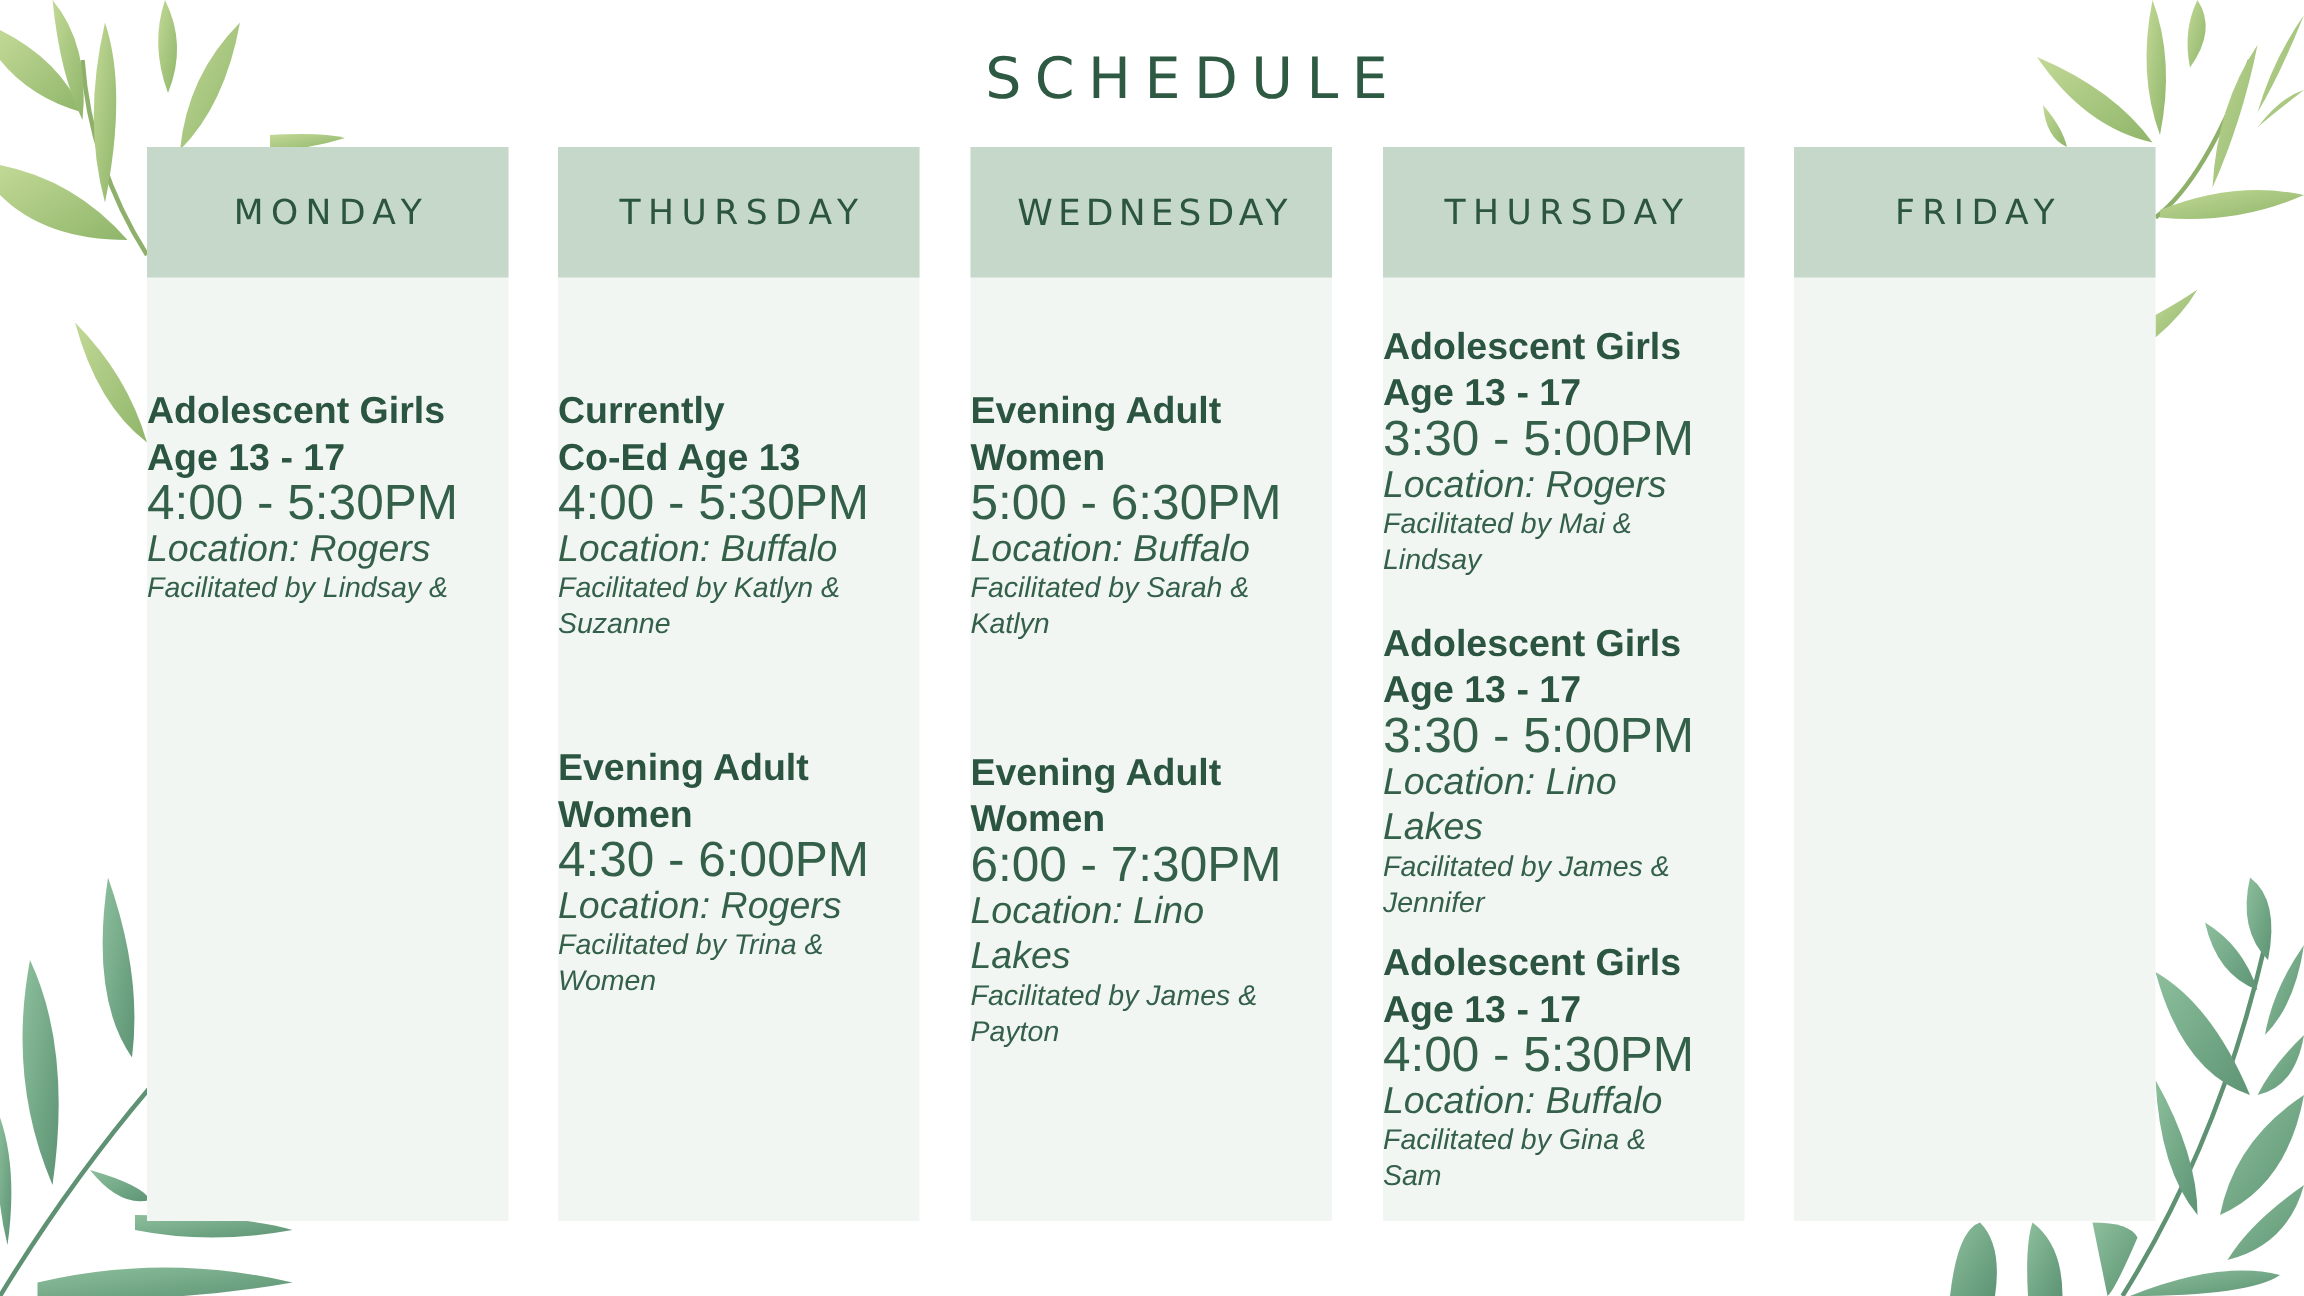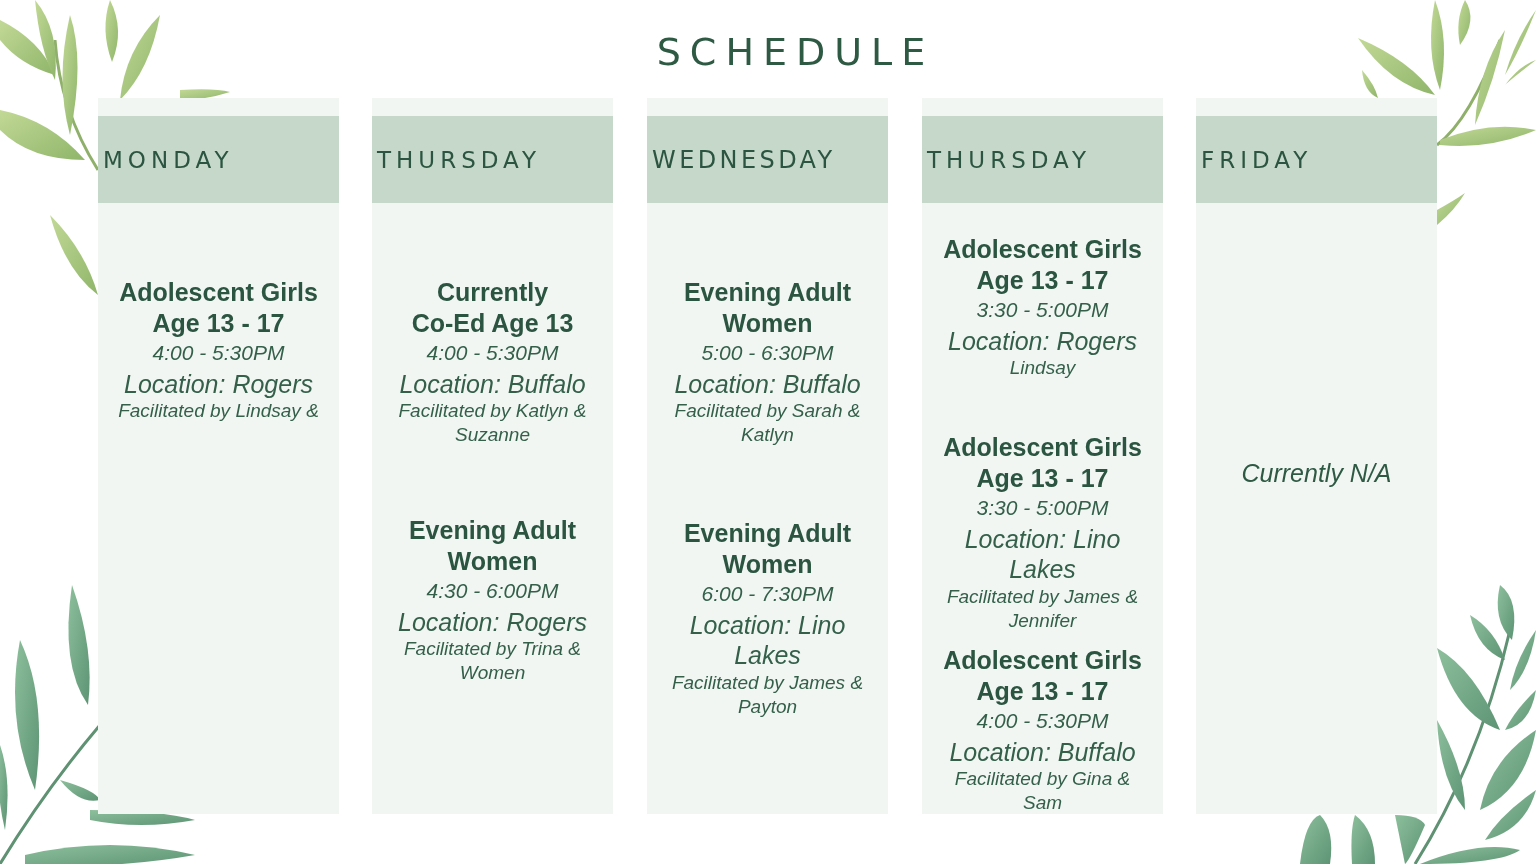--- a/index.html
+++ b/index.html
@@ -15,31 +15,31 @@
     font-family: "DejaVu Sans", sans-serif; font-weight: normal;
     font-size: 38px; letter-spacing: 9px; color: #2e5a44; z-index: 2;
     padding-left: 10px;
     margin-left: 45px;
   }
   .col {
     position: absolute; top: 98px; width: 241px; height: 716px; z-index: 1;
     background: #f1f6f3;
   }
   .col-head {
-    height: 87px; background: #c6d8ca; display: flex; align-items: center;  margin-top: 18px;
+    height: 87px; background: #c6d8ca; display: flex; align-items: center; justify-content: center;
   }
   .col-head span {
     font-family: "DejaVu Sans", sans-serif; font-size: 23px; letter-spacing: 5px;
     color: #2b5540; font-weight: normal; padding-left: 5px; white-space: nowrap;
   }
   .col-head.tight span { letter-spacing: 3.4px; font-size: 24px; }
   .col-body { position: relative; height: 629px; }
-  .session { position: absolute; left: 0; right: 0; text-align: center; color: #2e5a44; }
+  .session { position: absolute; left: 0; right: 0; text-align: left; color: #2e5a44; }
   .s-title { font-weight: bold; font-size: 25px; line-height: 30.5px; color: #2b5540; }
-  .s-time { font-size: 21px; line-height: 30.5px; color: #34604a; font-style: italic; }
+  .s-time { font-size: 33px; line-height: 30.5px; color: #34604a; }
   .s-loc { font-style: italic; font-size: 25px; line-height: 30.5px; color: #34604a; }
   .s-fac { font-style: italic; font-size: 19px; line-height: 24px; color: #34604a; }
   .na { position: absolute; left: 0; right: 0; top: 256px; text-align: center;
         font-style: italic; font-size: 25px; color: #2e5a44; }
 </style>
 </head>
 <body>
 
 <svg class="leaves" width="1536" height="864" viewBox="0 0 1536 864">
   <defs>
@@ -174,20 +174,21 @@
 <div class="col" style="left:922px">
   <div class="col-head">
       <span>THURSDAY</span>
     </div>
   <div class="col-body">
     <div class="session" style="top:31px">
       <div class="s-title">Adolescent Girls</div>
       <div class="s-title">Age 13 - 17</div>
       <div class="s-time">3:30 - 5:00PM</div>
       <div class="s-loc">Location: Rogers</div>
+      <div class="s-fac">Facilitated by Mai &amp;</div>
       <div class="s-fac">Lindsay</div>
     </div>
     <div class="session" style="top:229px">
       <div class="s-title">Adolescent Girls</div>
       <div class="s-title">Age 13 - 17</div>
       <div class="s-time">3:30 - 5:00PM</div>
       <div class="s-loc">Location: Lino</div>
       <div class="s-loc">Lakes</div>
       <div class="s-fac">Facilitated by James &amp;</div>
       <div class="s-fac">Jennifer</div>
@@ -200,16 +201,13 @@
       <div class="s-fac">Facilitated by Gina &amp;</div>
       <div class="s-fac">Sam</div>
     </div>
   </div>
 </div>
 
 <div class="col" style="left:1196px">
   <div class="col-head">
       <span>FRIDAY</span>
     </div>
-  <div class="col-body">
-    <div class="na">Currently N/A</div>
-  </div>
 </div>
 
 </body></html>

